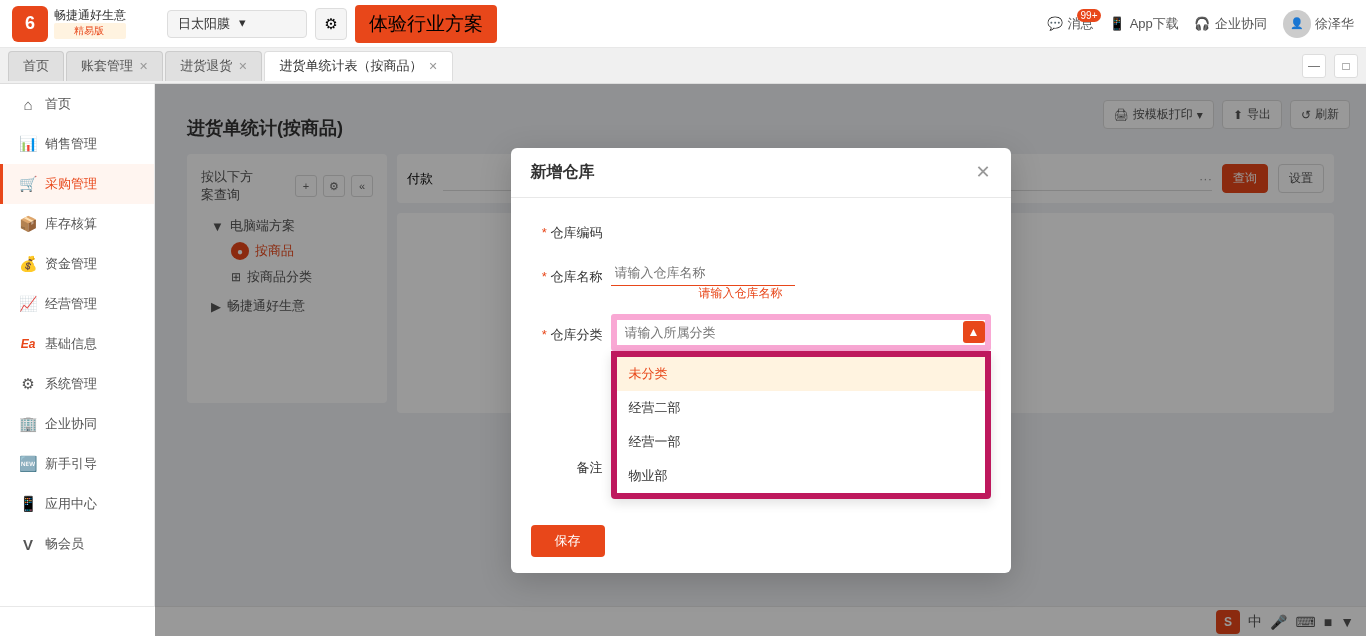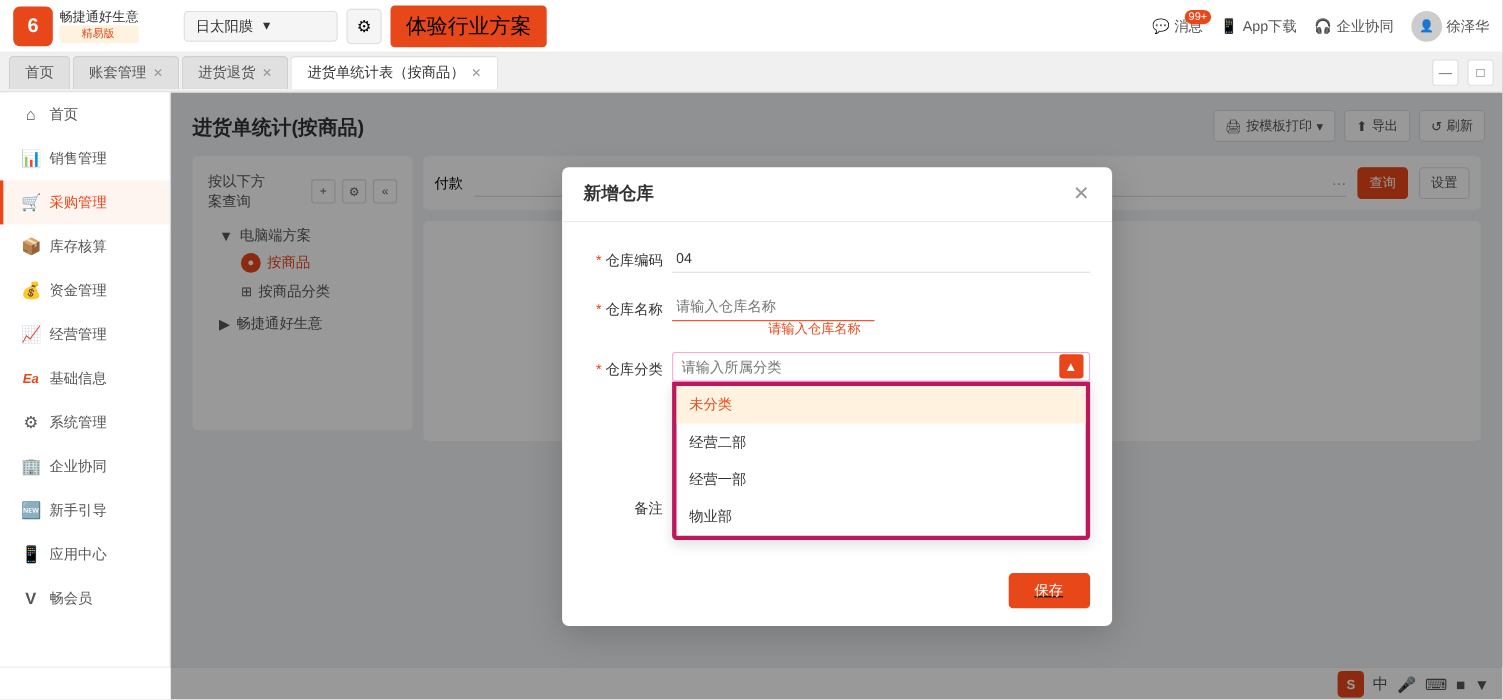--- a/index.html
+++ b/index.html
@@ -190,21 +190,21 @@
     .sidebar-item.active {
       background: #fff5f0;
       color: #e8471a;
       border-left-color: #e8471a;
     }
     .sidebar-item-icon { font-size: 15px; width: 18px; text-align: center; }
 
     
     .content-area {
       flex: 1;
-      padding: 20px;
+      padding: 32px;
       overflow: hidden;
       position: relative;
       background: #f0f2f5;
     }
     .page-title {
       font-size: 18px;
       font-weight: bold;
       color: #333;
       margin-bottom: 14px;
     }
@@ -338,21 +338,21 @@
       cursor: pointer;
       color: #999;
       font-size: 18px;
       line-height: 1;
     }
     .modal-body {
       padding: 20px;
     }
     .form-row {
       display: flex;
-      align-items: flex-start;
+      align-items: flex-end;
       margin-bottom: 18px;
       position: relative;
     }
     .form-label {
       width: 80px;
       font-size: 13px;
       color: #333;
       padding-top: 6px;
       text-align: right;
       padding-right: 8px;
@@ -381,21 +381,21 @@
       position: absolute;
       bottom: -16px;
       left: 88px;
     }
     .form-select-wrapper {
       flex: 1;
       position: relative;
     }
     .form-select-input {
       width: 100%;
-      border: 1px solid #f9a8d4;
+      border: 6px solid #f9a8d4;
       border-radius: 3px;
       padding: 5px 30px 5px 8px;
       font-size: 13px;
       color: #999;
       outline: none;
       background: transparent;
     }
     .select-arrow {
       position: absolute;
       right: 6px;
@@ -411,39 +411,37 @@
       color: white;
       font-size: 12px;
       cursor: pointer;
     }
     .dropdown-list {
       position: absolute;
       top: 100%;
       left: 0;
       right: 0;
       background: #fff;
-      border: 4px solid #be185d;
+      border: 6px solid #be185d;
       border-radius: 0 0 4px 4px;
       box-shadow: 0 4px 12px rgba(0,0,0,0.12);
       z-index: 200;
       overflow: hidden;
     }
     .dropdown-item {
       padding: 8px 12px;
       font-size: 13px;
       color: #333;
       cursor: pointer;
     }
     .dropdown-item.selected { background: #fff3e0; color: #e8471a; }
     .modal-footer {
       display: flex;
-      justify-content: flex-end;
       padding: 10px 20px 16px;
       gap: 8px;
-      text-decoration: underline;
     }
     .btn-save {
       background: #e8471a;
       color: white;
       border: none;
       border-radius: 4px;
       padding: 7px 24px;
       font-size: 13px;
       cursor: pointer;
     }
@@ -706,21 +704,20 @@
         <div class="modal-header">
           <span class="modal-title">新增仓库</span>
           <span class="modal-close">✕</span>
         </div>
         <div class="modal-body">
 
           <div class="form-row">
             <div class="form-label required">
               <span>仓库编码</span>
             </div>
-            <input class="form-input" type="text" value="04" style="">
           </div>
 
           <div class="form-row" style="margin-bottom:28px;">
             <div class="form-label required">
               <span>仓库名称</span>
             </div>
             <div style="flex:1; position:relative;">
               <input class="form-input error-border" type="text" placeholder="请输入仓库名称" style="">
               <div class="error-msg">请输入仓库名称</div>
             </div>

